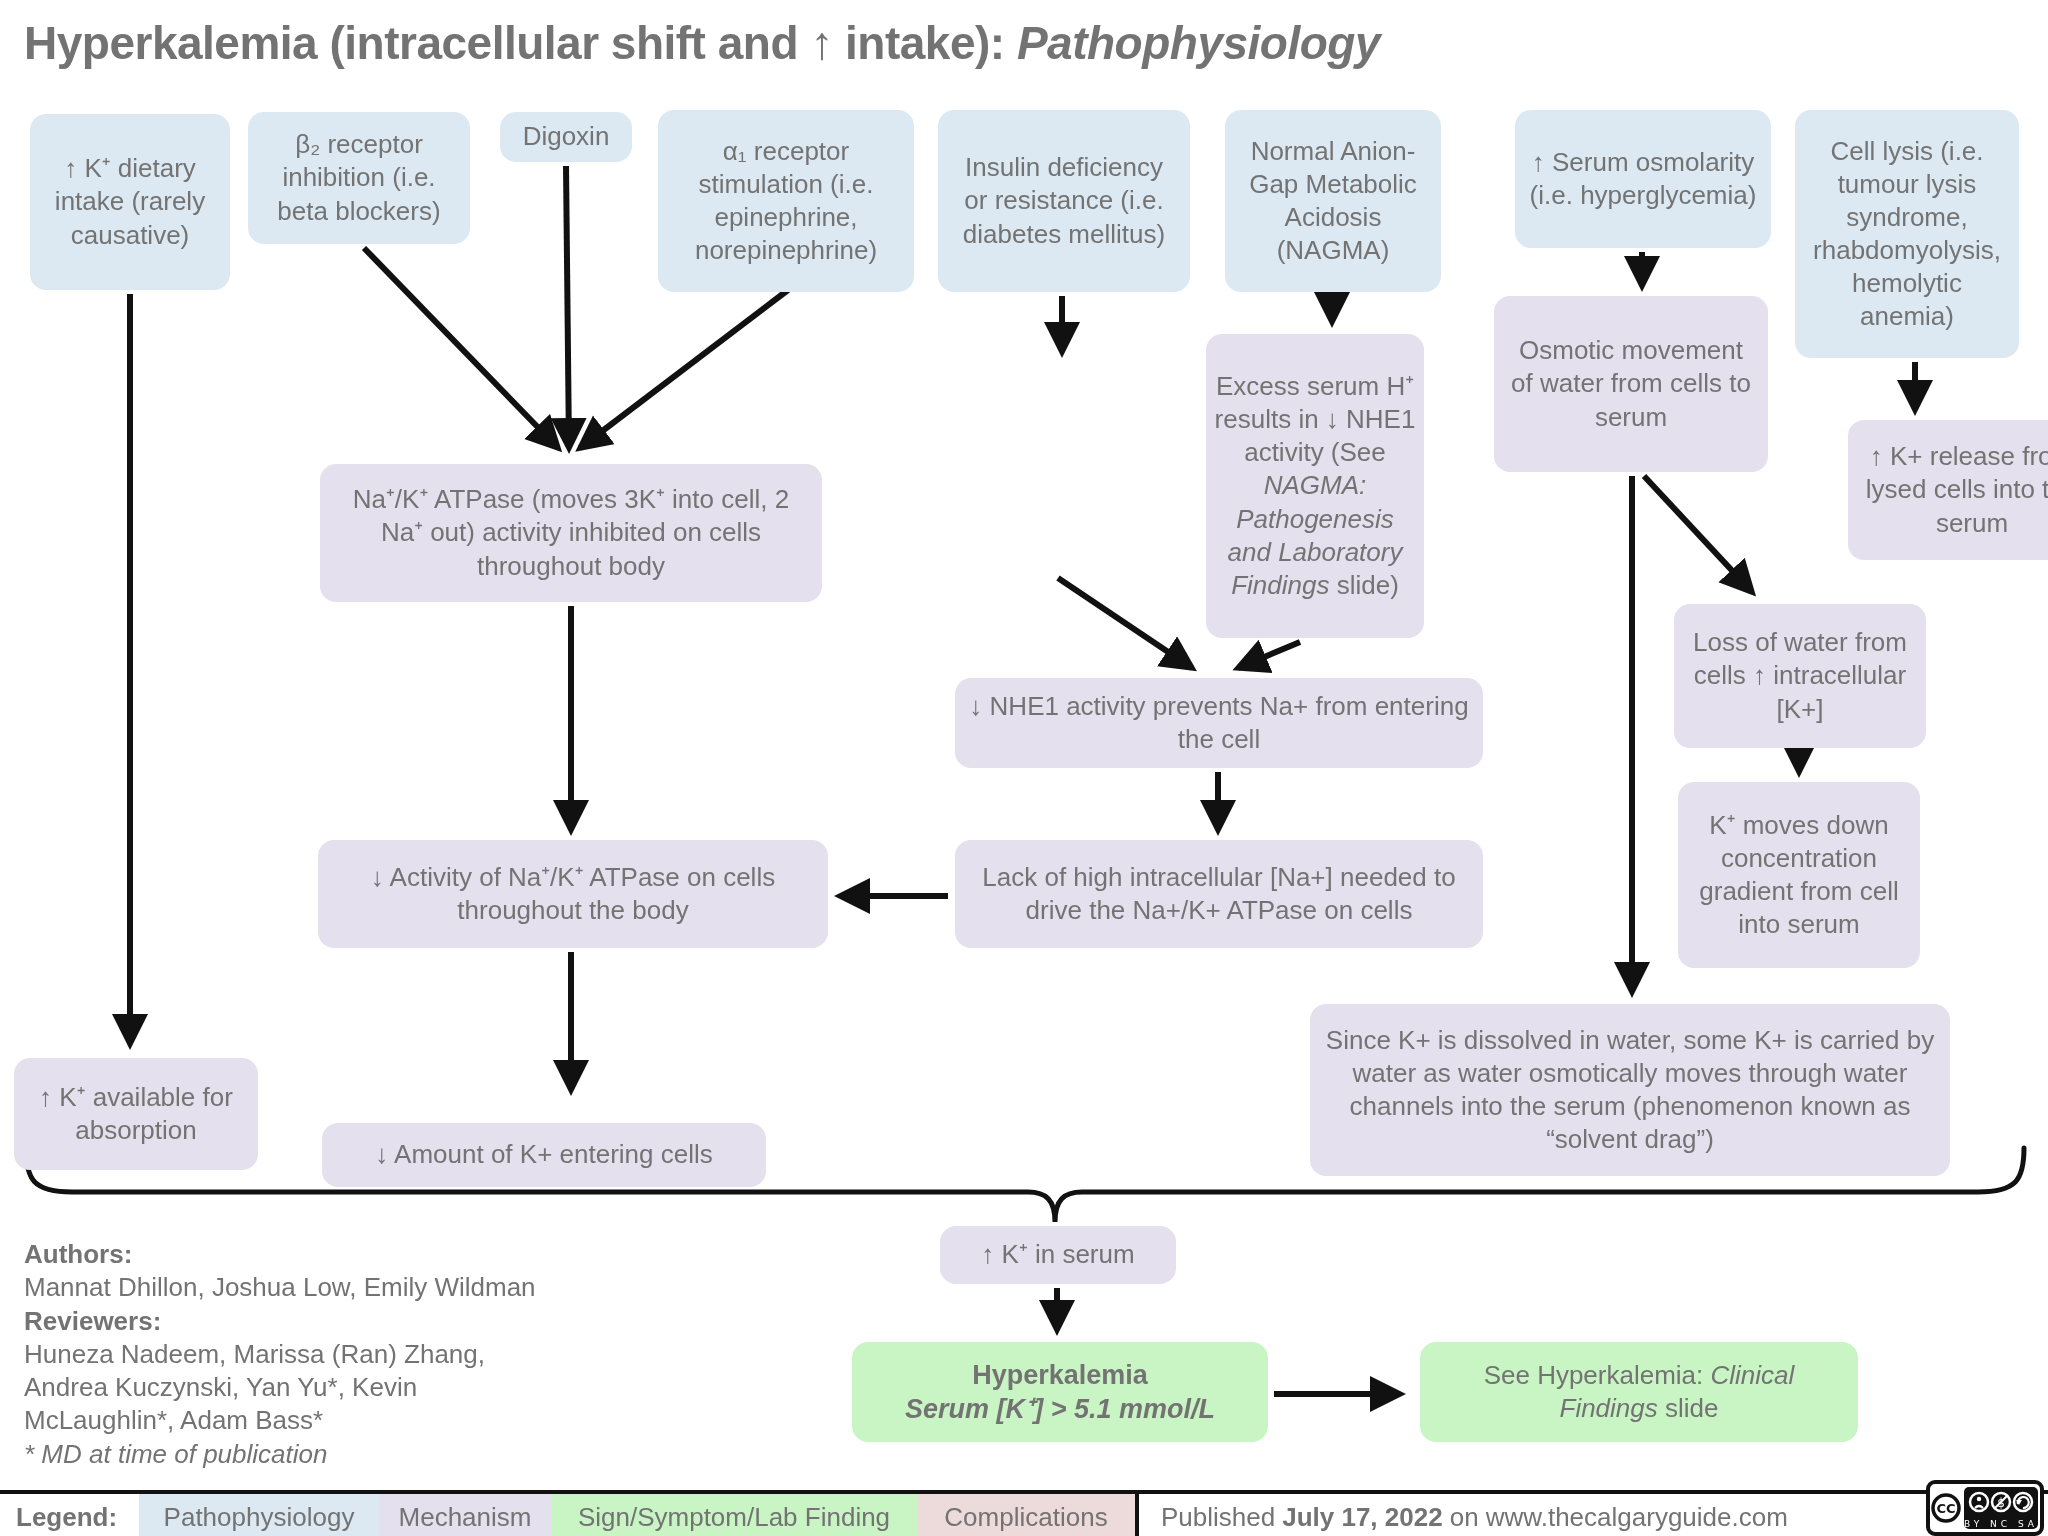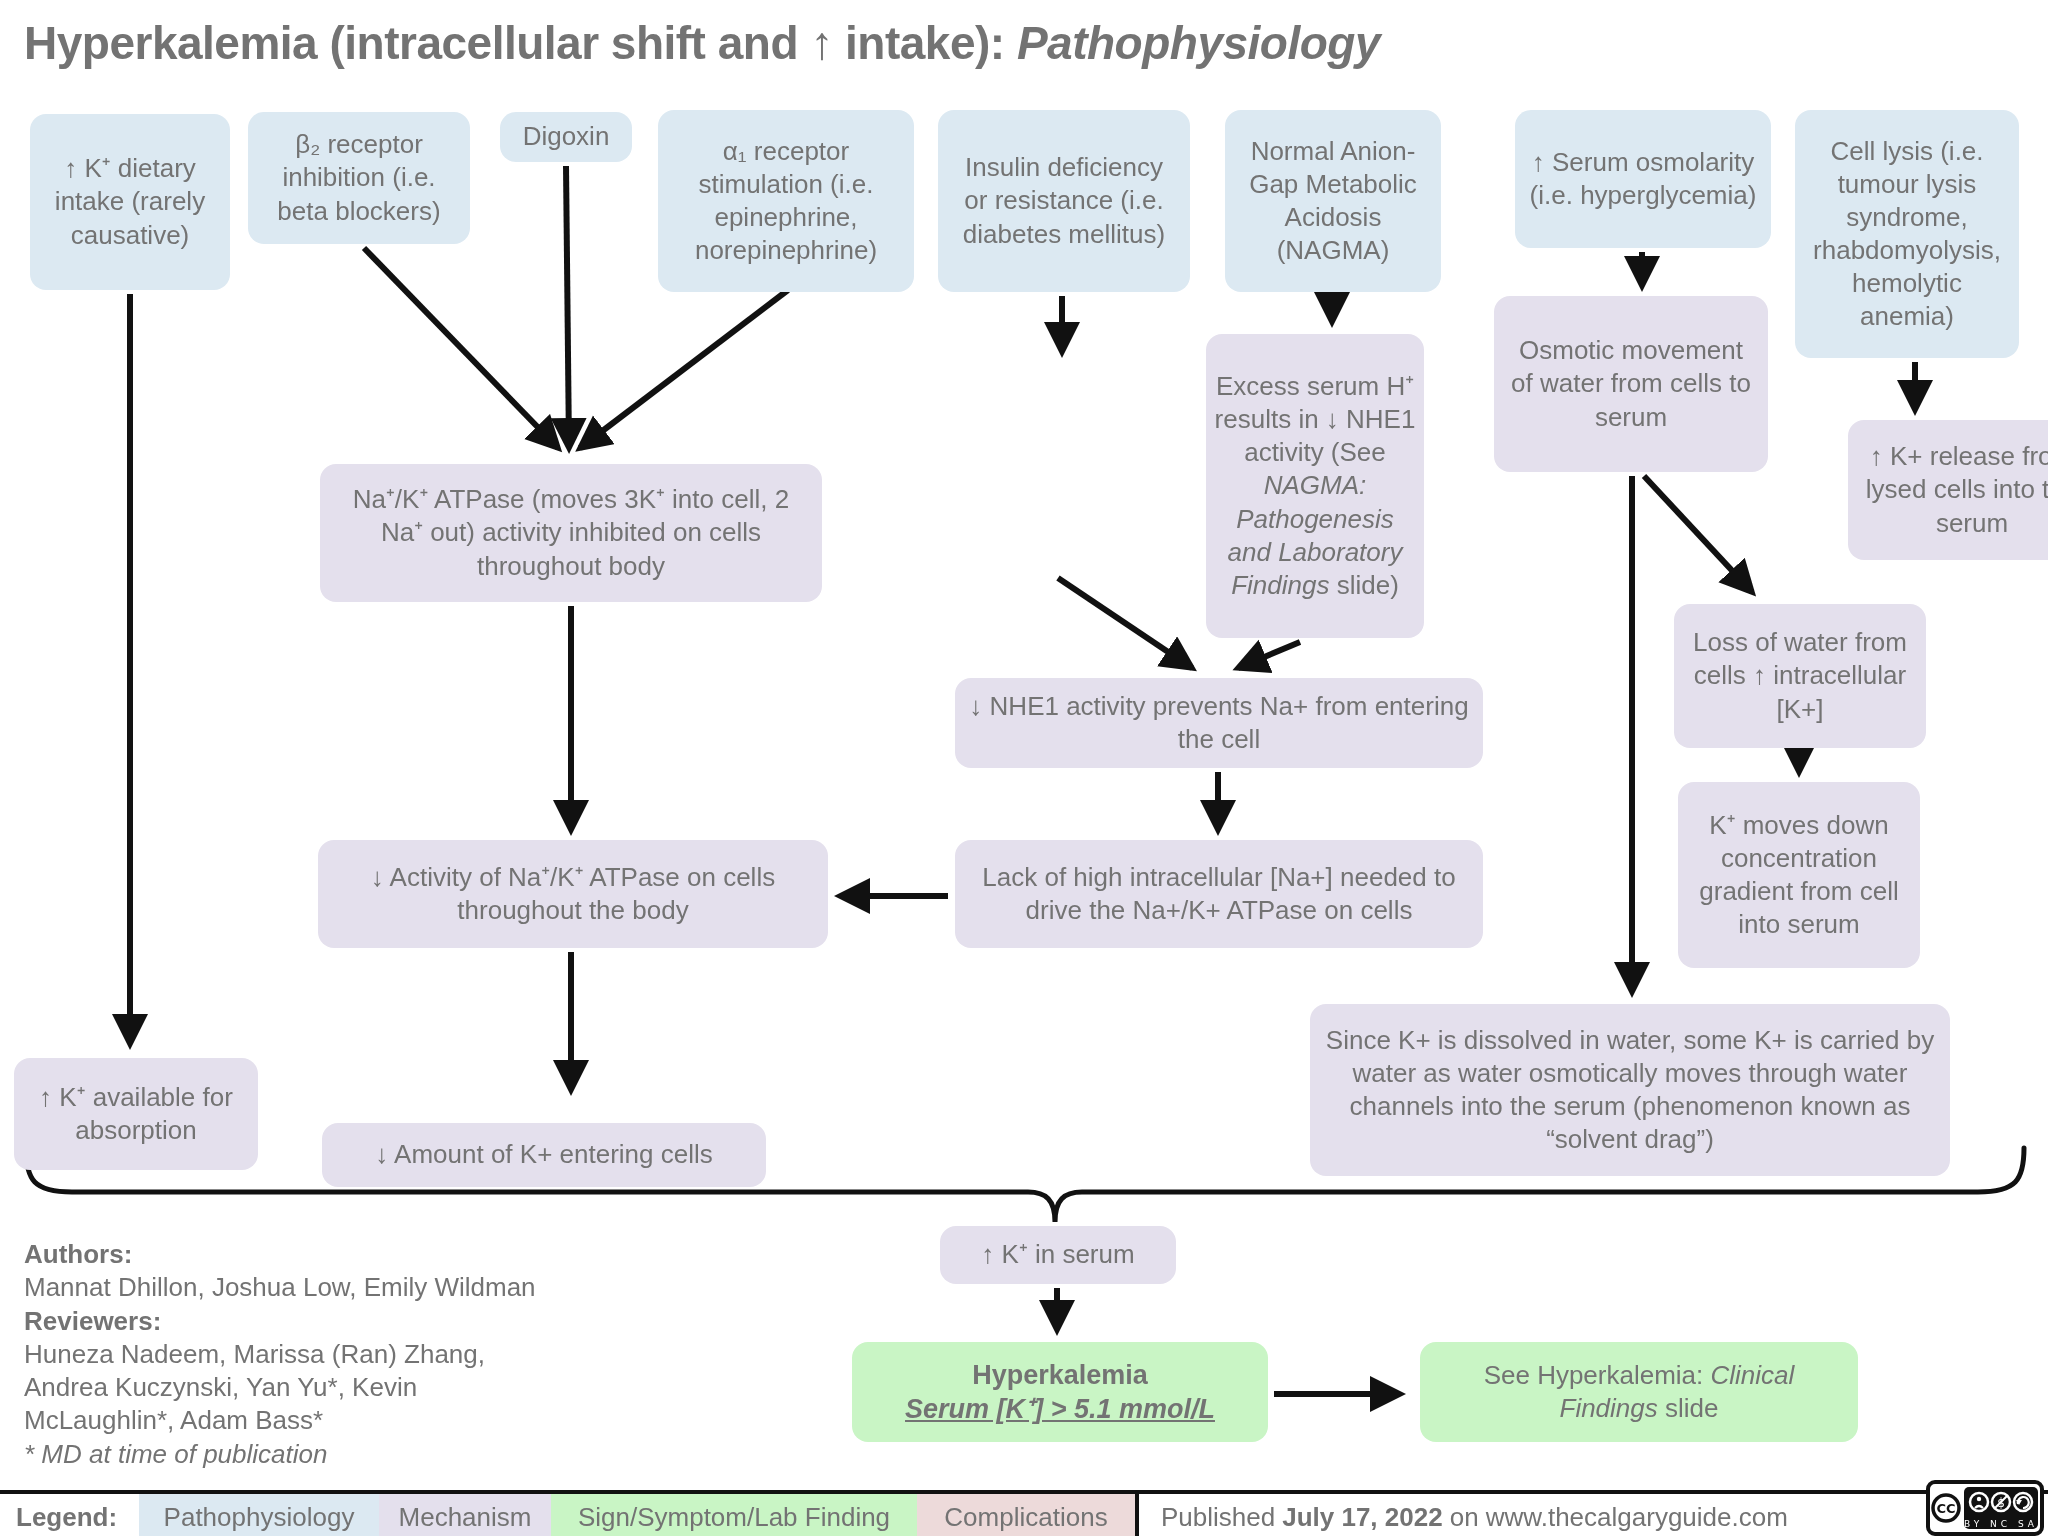--- a/index.html
+++ b/index.html
@@ -10,21 +10,21 @@
   .title .it{font-style:italic;}
   .arrows{position:absolute;left:0;top:0;pointer-events:none;}
   .node{position:absolute;border-radius:16px;display:flex;align-items:center;justify-content:center;
         text-align:center;padding:8px 12px;box-sizing:border-box;font-size:26px;line-height:1.27;}
   .node.tight{padding:8px 8px;}
   .blue{background:#dce9f2;}
   .lav{background:#e4e0ed;}
   .green{background:#c9f5c5;}
   .it{font-style:italic;}
   .b{font-weight:bold;}
-  .bi{font-weight:bold;font-style:italic;text-decoration:underline;}
+  .bi{font-weight:bold;font-style:italic;}
   .credits{position:absolute;left:24px;top:1238px;width:600px;font-size:26px;line-height:1.28;}
   .legend{position:absolute;left:0;top:1490px;width:2048px;height:46px;border-top:4px solid #111;
           display:flex;align-items:stretch;font-size:26px;}
   .legend-label{display:flex;align-items:center;padding-left:16px;width:123px;font-weight:bold;}
   .chip{display:flex;align-items:center;justify-content:center;}
   .chip0{width:240px;background:#dce9f2;}
   .chip1{width:172px;background:#e4e0ed;}
   .chip2{width:366px;background:#c9f5c5;}
   .chip3{width:218px;background:#eddada;}
   .legend-divider{width:4px;background:#111;}

